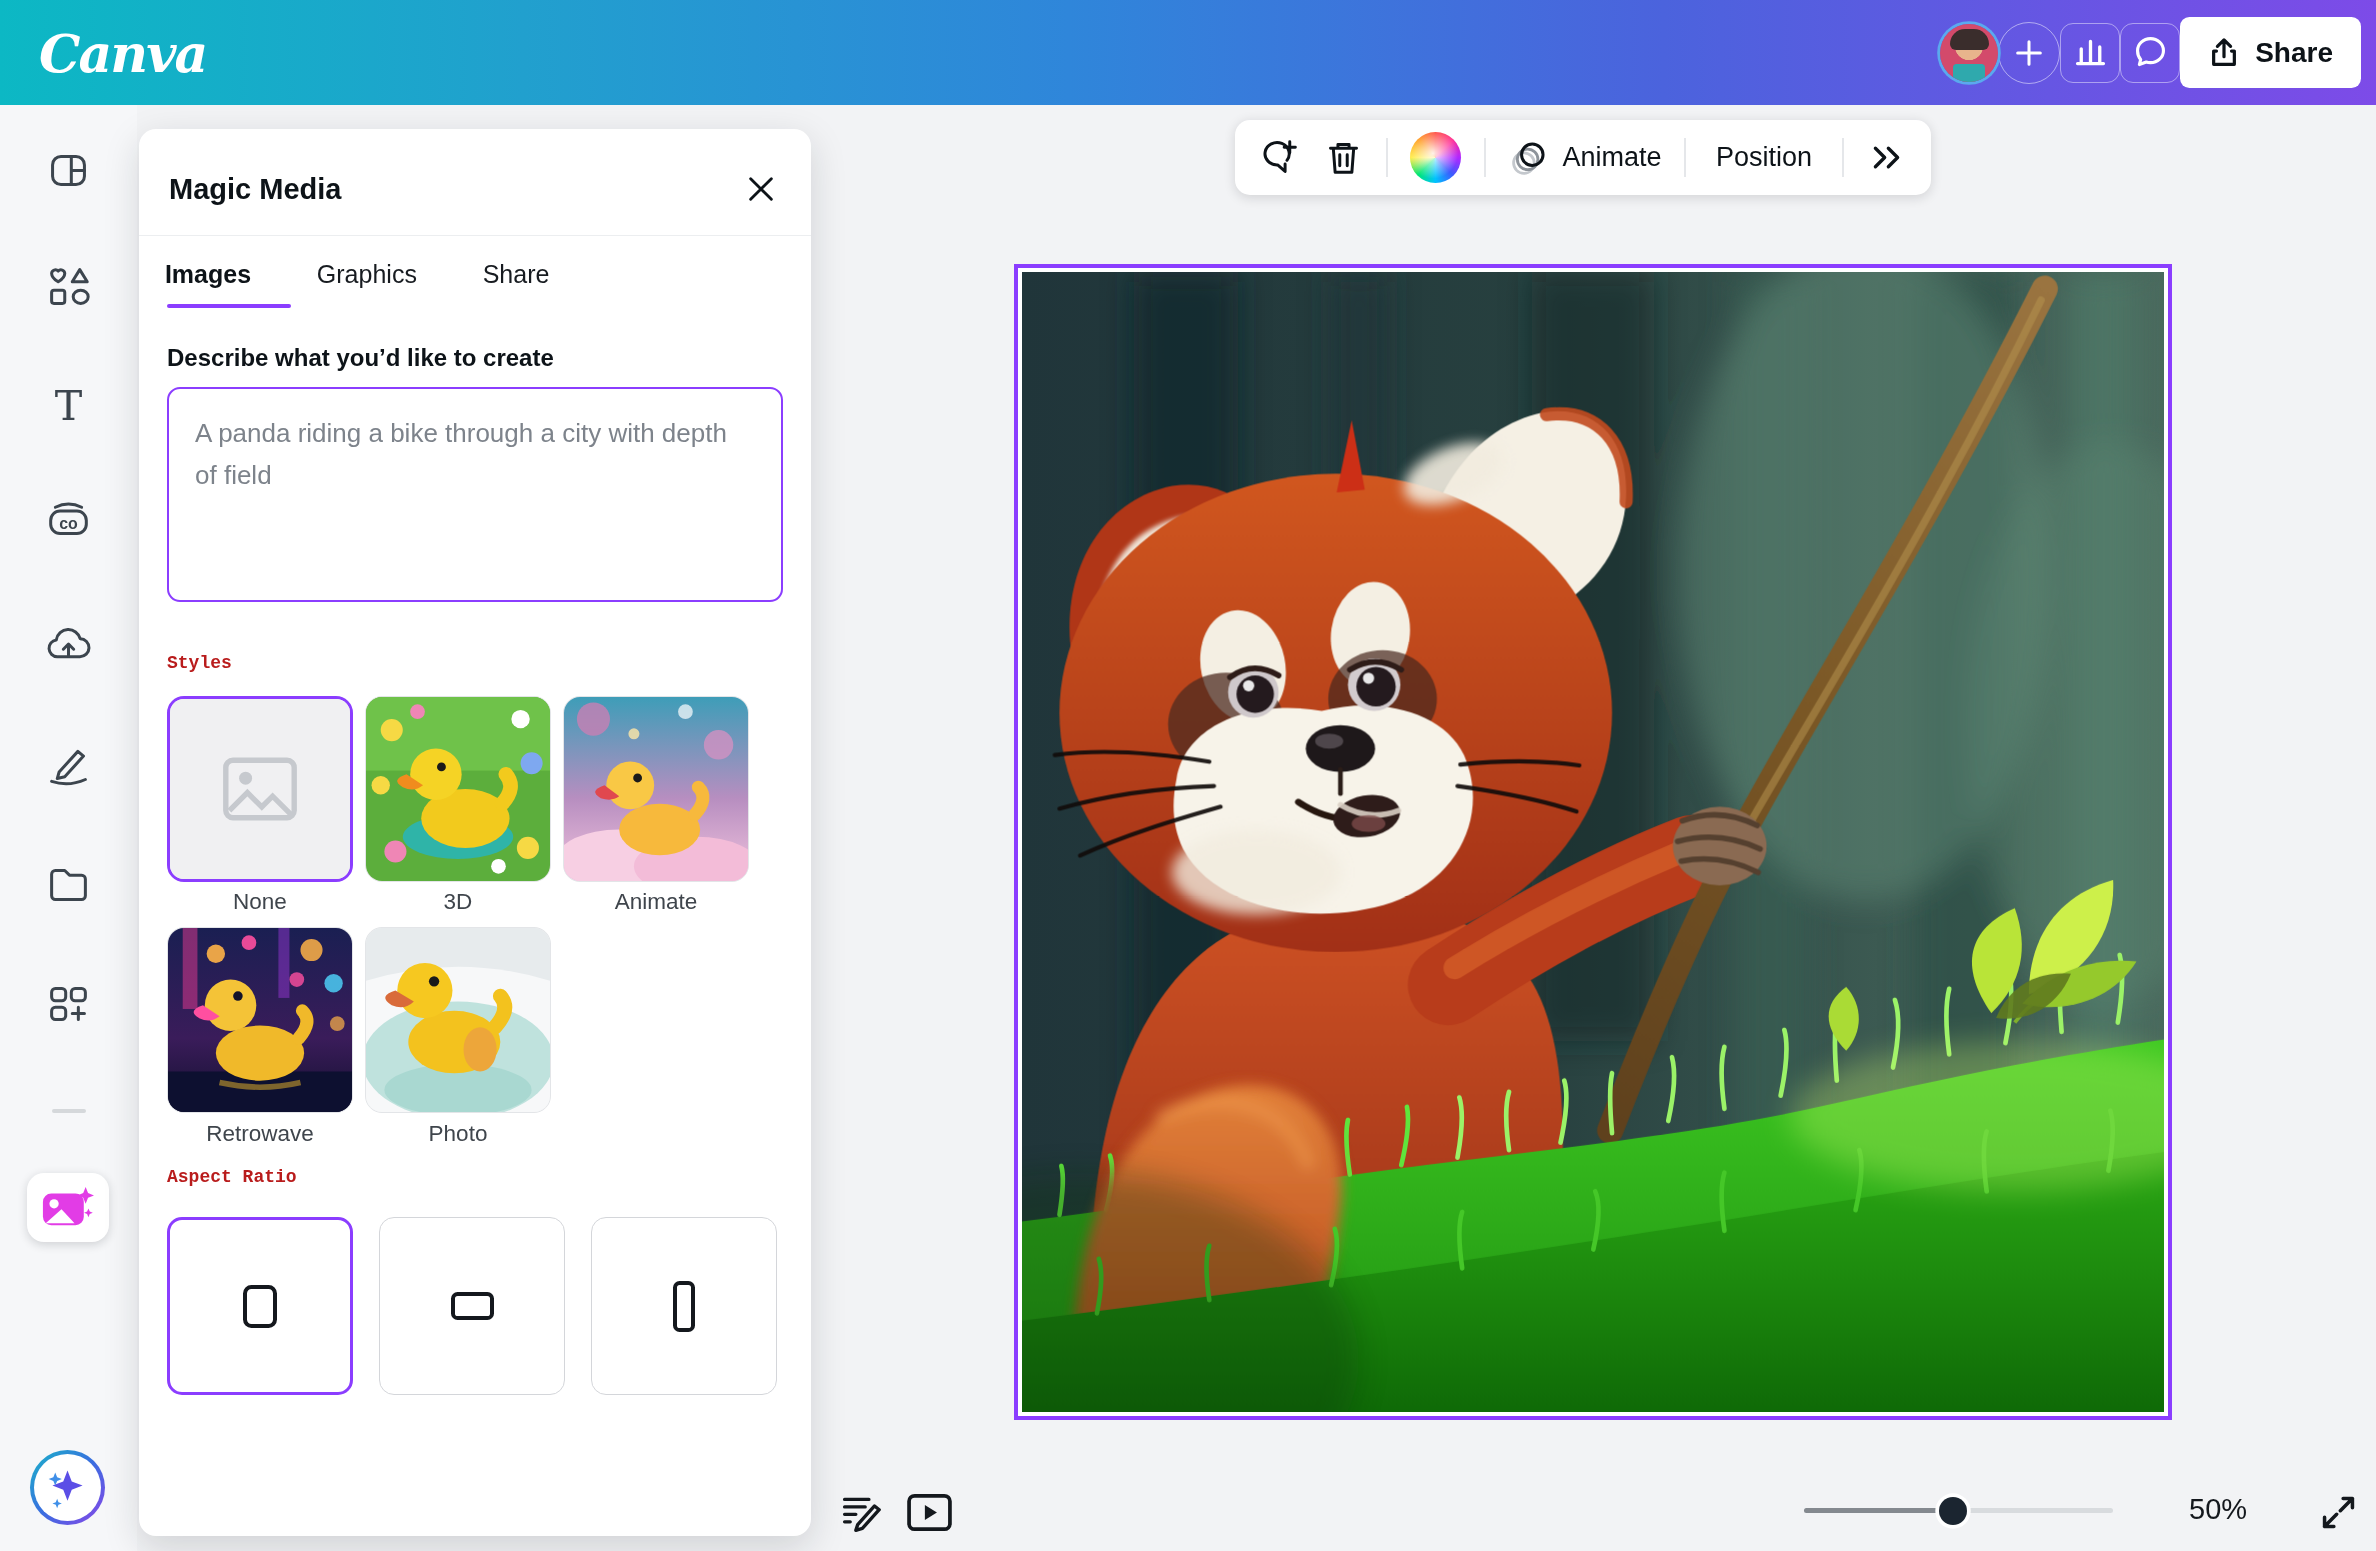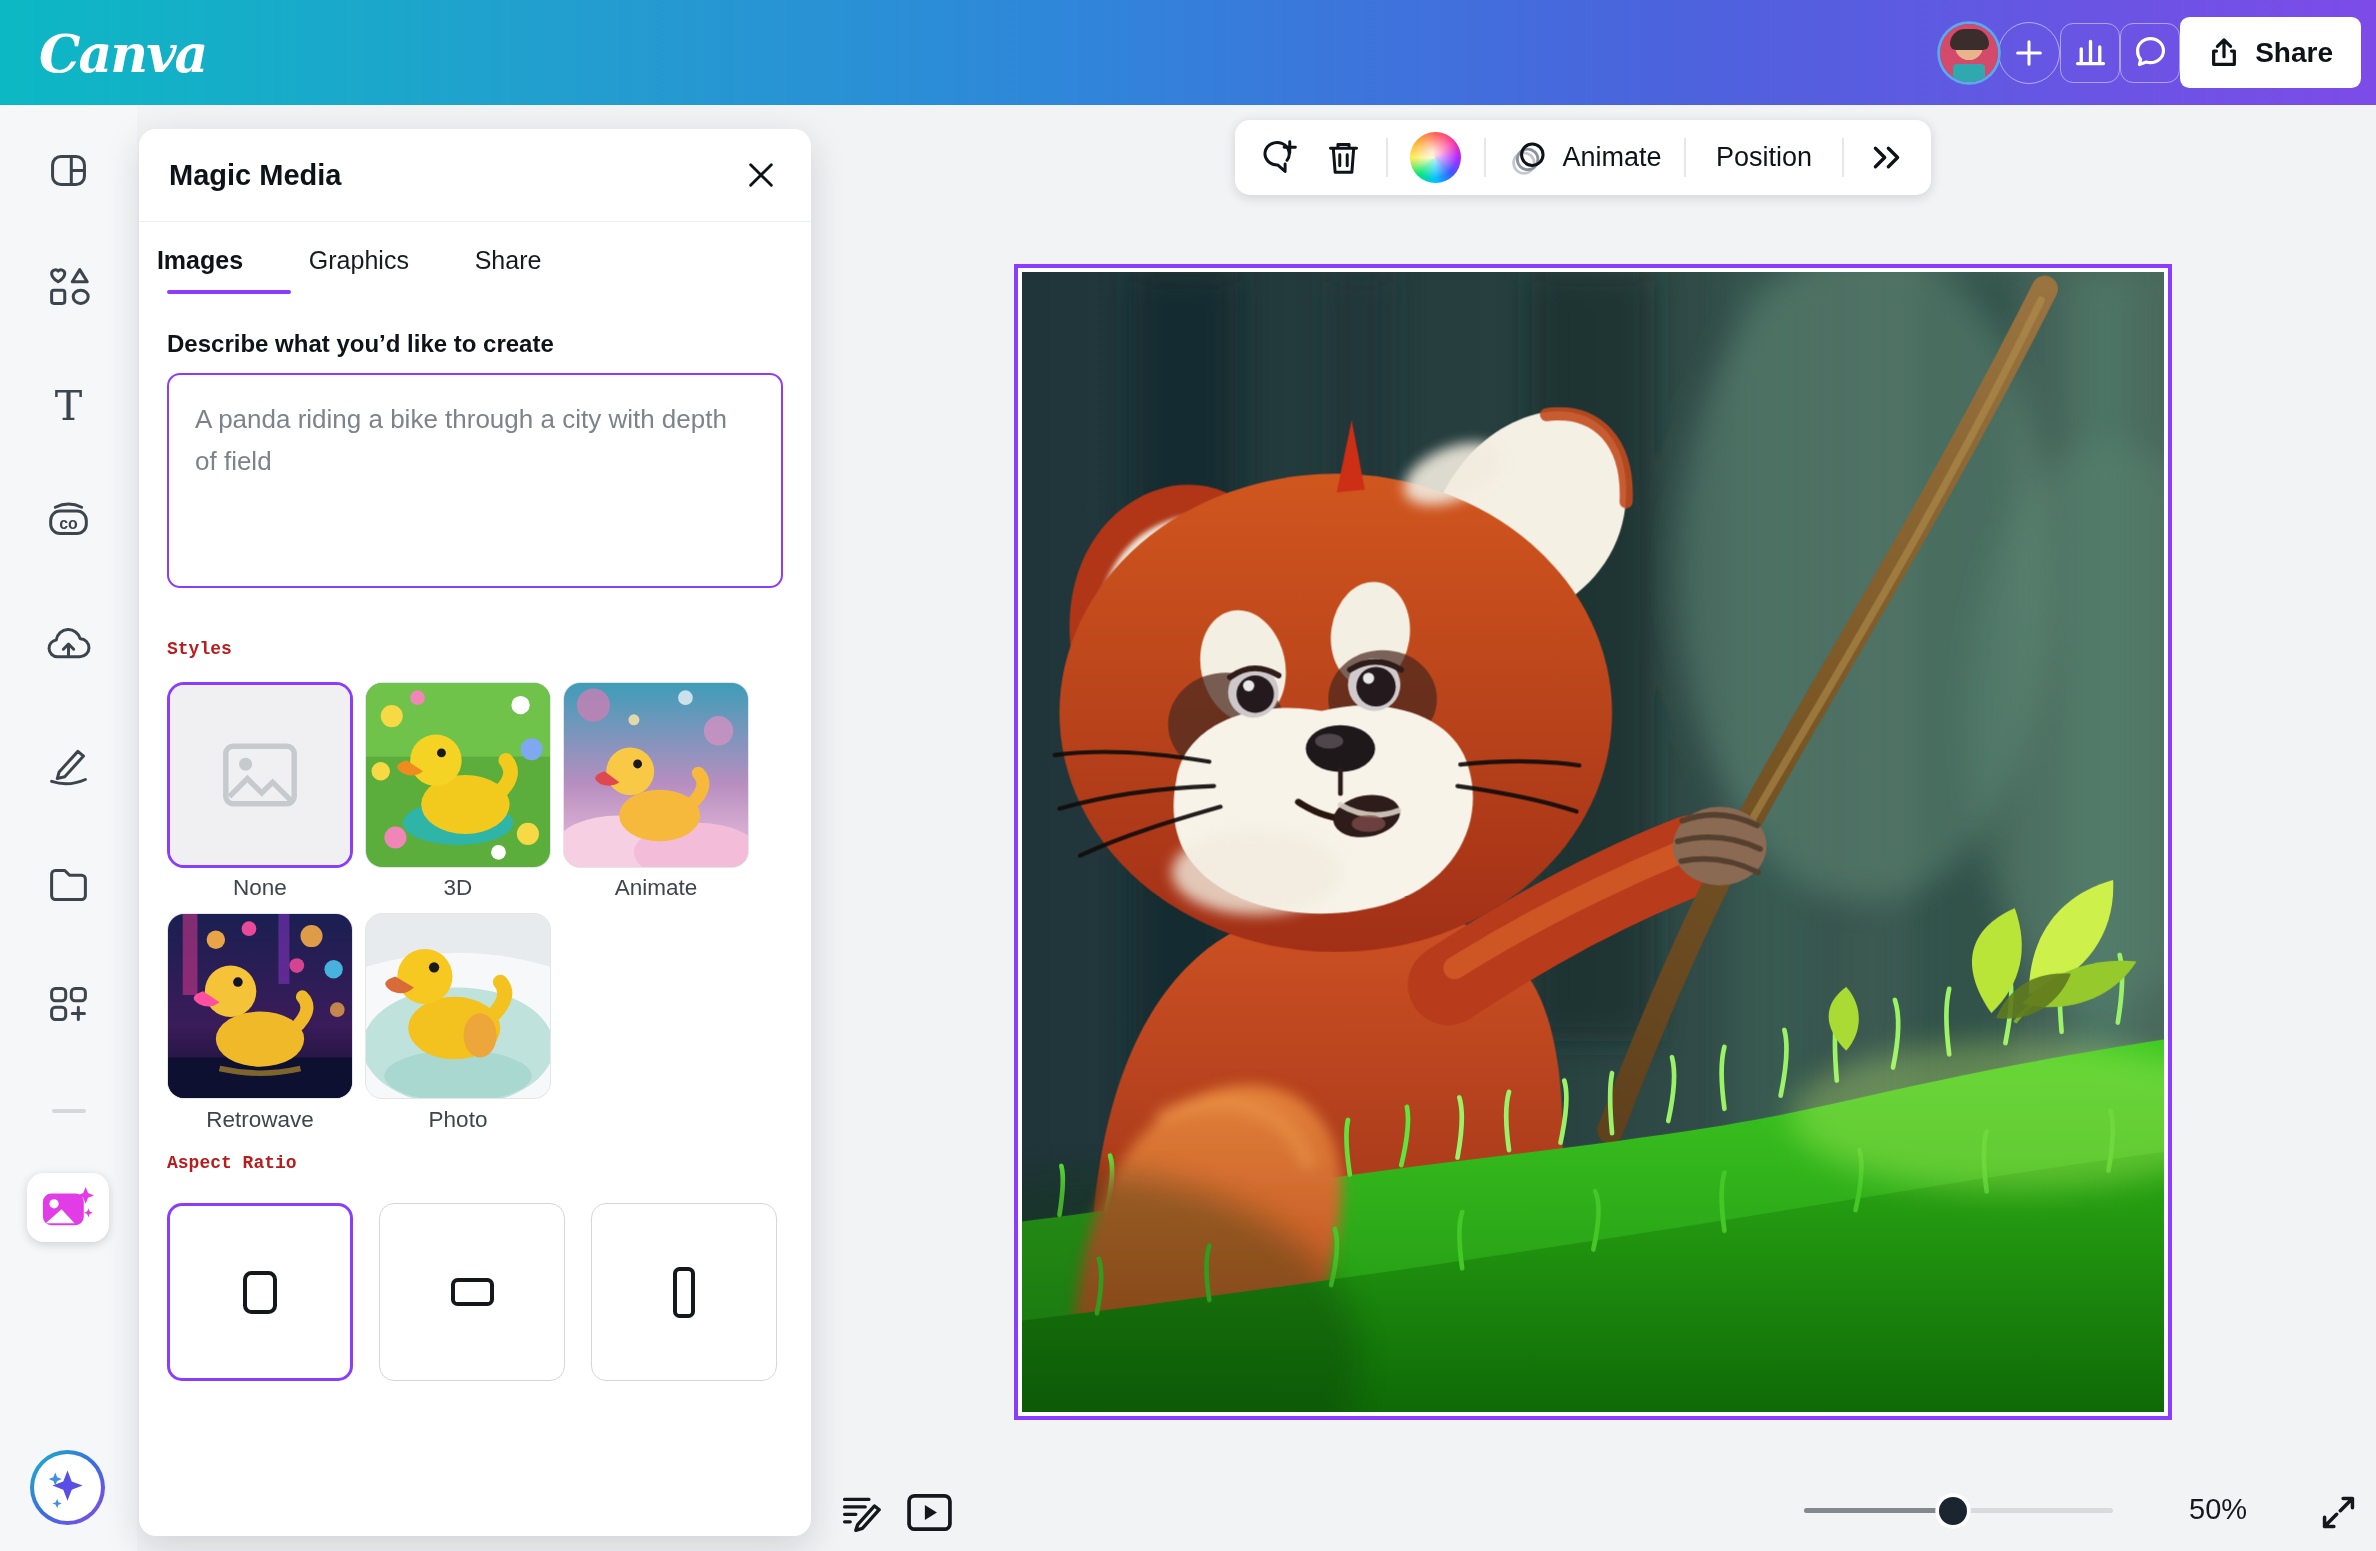--- a/index.html
+++ b/index.html
@@ -38,24 +38,24 @@
   .assistant { position:absolute; left:30px; width:75px; height:75px; border-radius:50%;
     background:linear-gradient(135deg,#19b5c8,#3a6de0,#8a46e8);
     display:flex; align-items:center; justify-content:center; }
   .assistant-inner { width:67px; height:67px; border-radius:50%; background:#fff;
     display:flex; align-items:center; justify-content:center; }
 
   
   .panel { position:absolute; left:139px; top:129px; width:672px; height:1407px; background:#fff;
     border-radius:17px; box-shadow:0 11.2px 36px rgba(20,24,31,.15); overflow:hidden; }
   .panel-head { height:93px; border-bottom:1.9px solid #eceef0; display:flex; align-items:center;
-    padding:0 30px; justify-content:space-between; }
+    padding:0 30px; justify-content:space-between;margin-top:14px; }
   .panel-title { font-size:29px; font-weight:700; color:#0d1318; }
   .close-x { width:41px; height:41px; display:flex; align-items:center; justify-content:center; color:#0d1318; }
-  .tabs { position:relative; height:76px; display:flex; align-items:center; padding:0 16px; gap:62px; }
+  .tabs { position:relative; height:76px; display:flex; align-items:center; padding:0 24px; gap:62px; }
   .tab { font-size:25px; color:#171b20; font-weight:500; padding:0 1.9px; }
   .tab.active { font-weight:600; color:#0d1318; }
   .tab-underline { position:absolute; left:28px; bottom:3.7px; width:124px; height:4.7px;
     border-radius:2.8px; background:#8B3DFF; }
   .panel-body { padding:0 28px; }
   .describe-label { margin-top:32px; font-size:24px; font-weight:700; color:#0d1318; }
   .prompt { margin-top:15px; width:616px; height:215px; border:2.8px solid #8B3DFF; border-radius:13px;
     padding:24px 26px; font-size:26px; line-height:1.6; color:#0d1318; resize:none; outline:none;
     font-family:"Liberation Sans",sans-serif; display:block; background:#fff; }
   .prompt::placeholder { color:#7d838b; }

